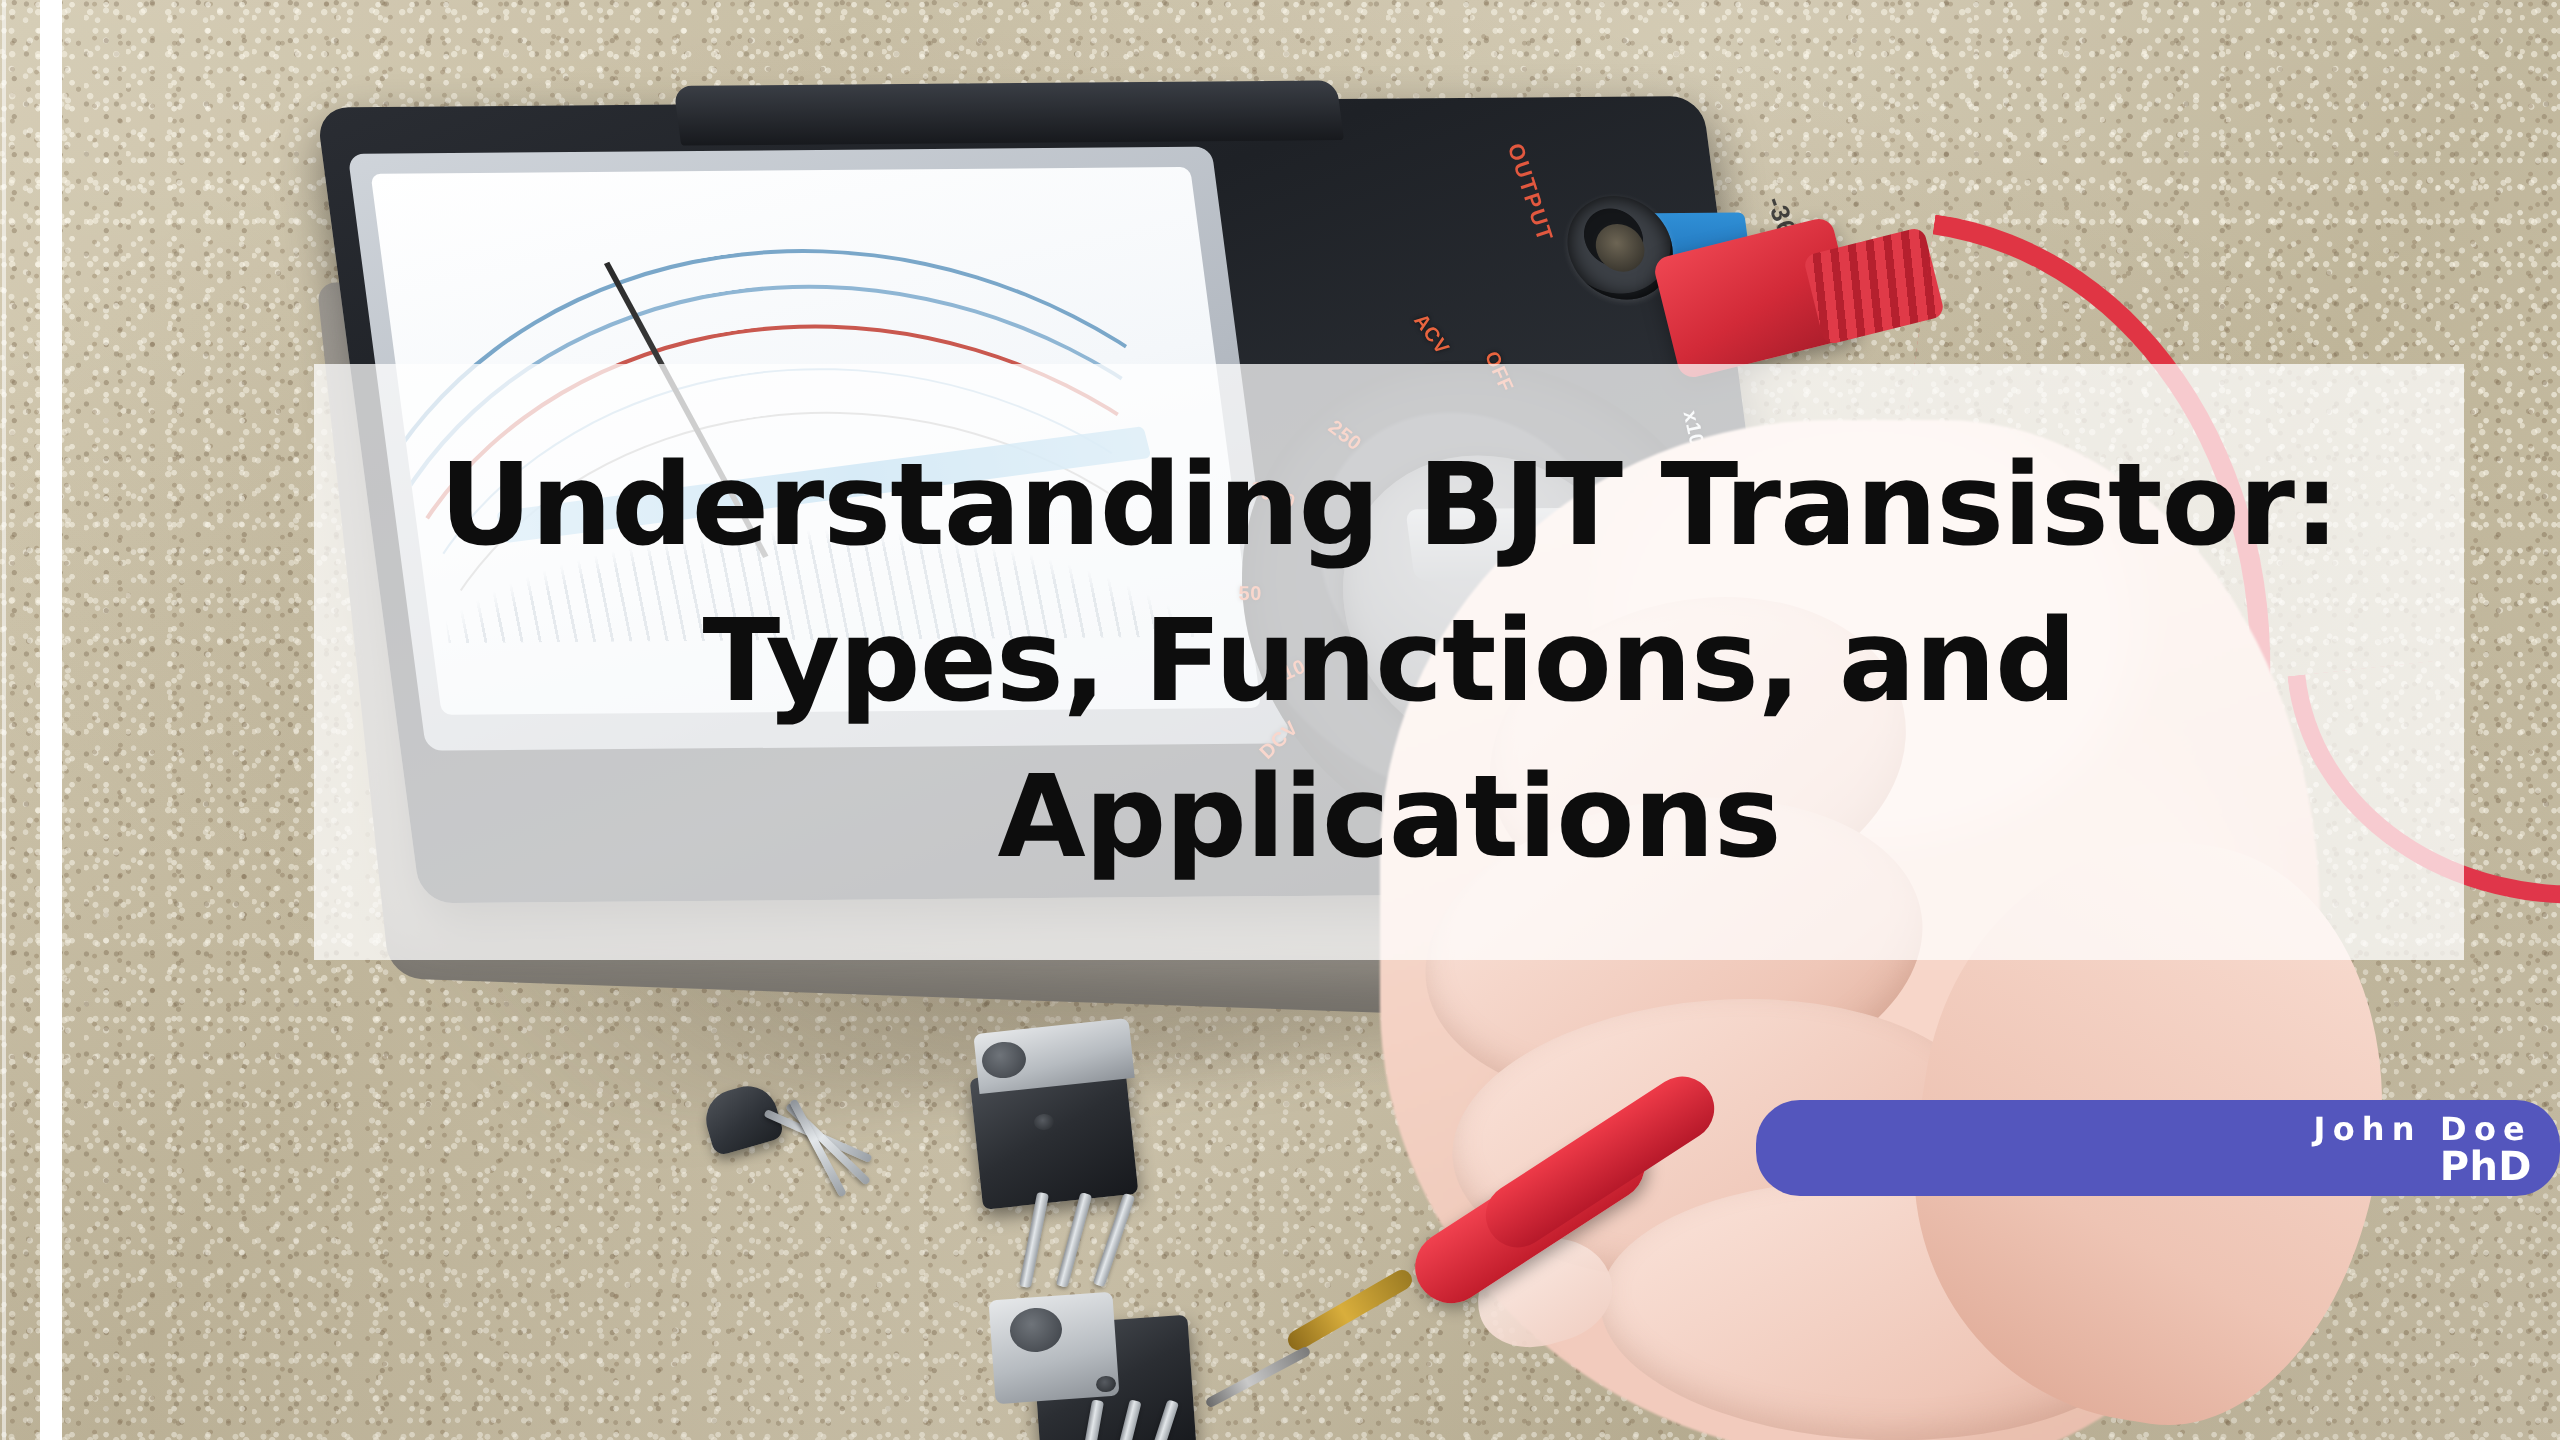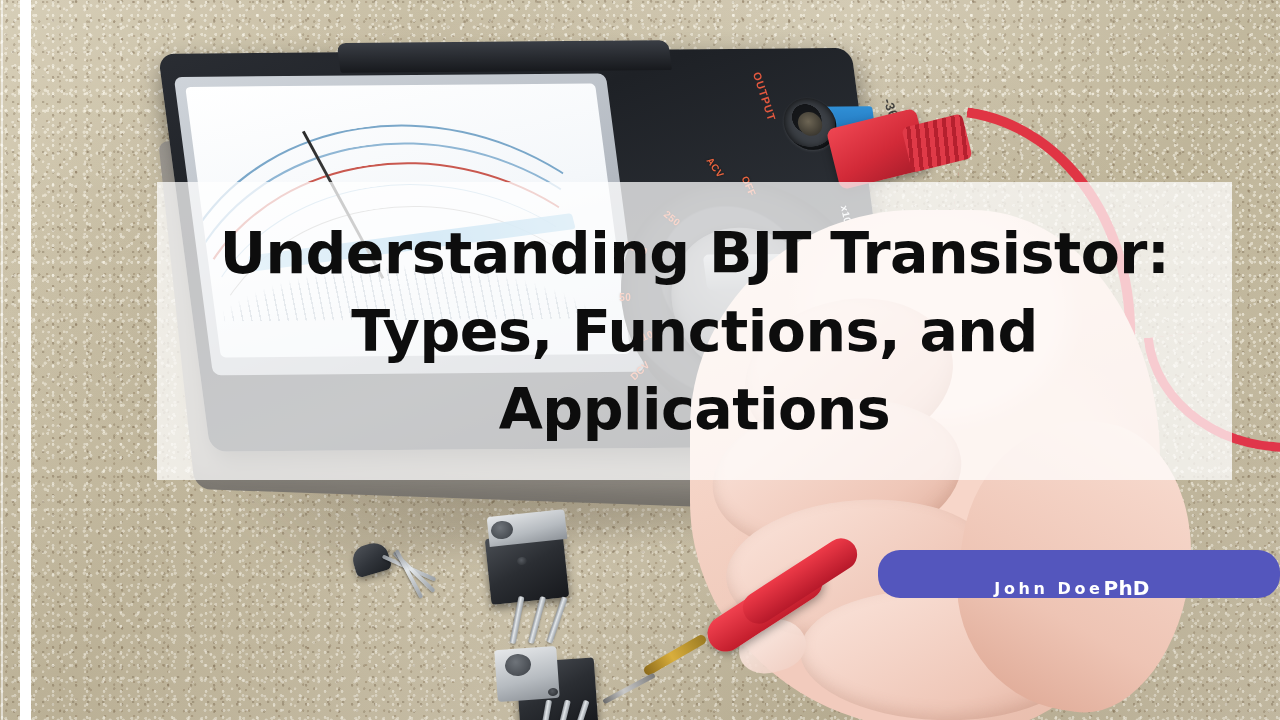--- a/index.html
+++ b/index.html
@@ -421,20 +421,21 @@
 
   
   .author-badge {
     position: absolute;
     left: 878px;
     top: 550px;
     width: 402px;
     height: 48px;
     background: #5456bd;
     display: flex;
+    flex-direction: column;
     align-items: flex-end;
     justify-content: center;
     box-sizing: border-box;
     padding: 0 14px 0 0;
     border-radius: 22px;
   }
   .author-name {
     color: #ffffff;
     font-family: "DejaVu Sans", sans-serif;
     font-weight: 700;

